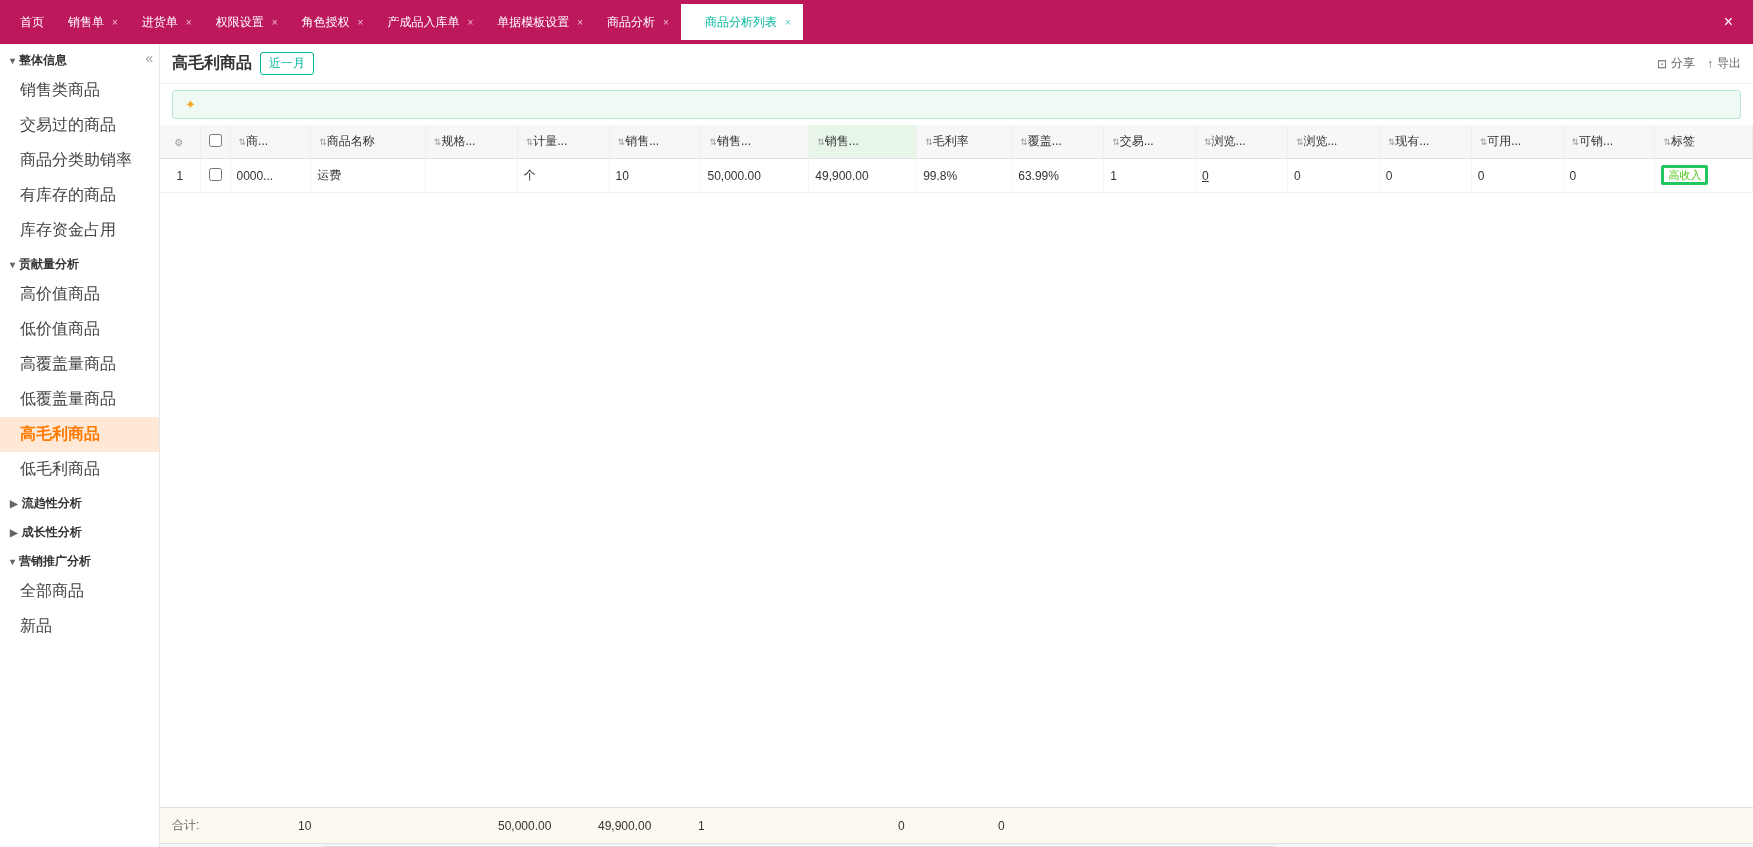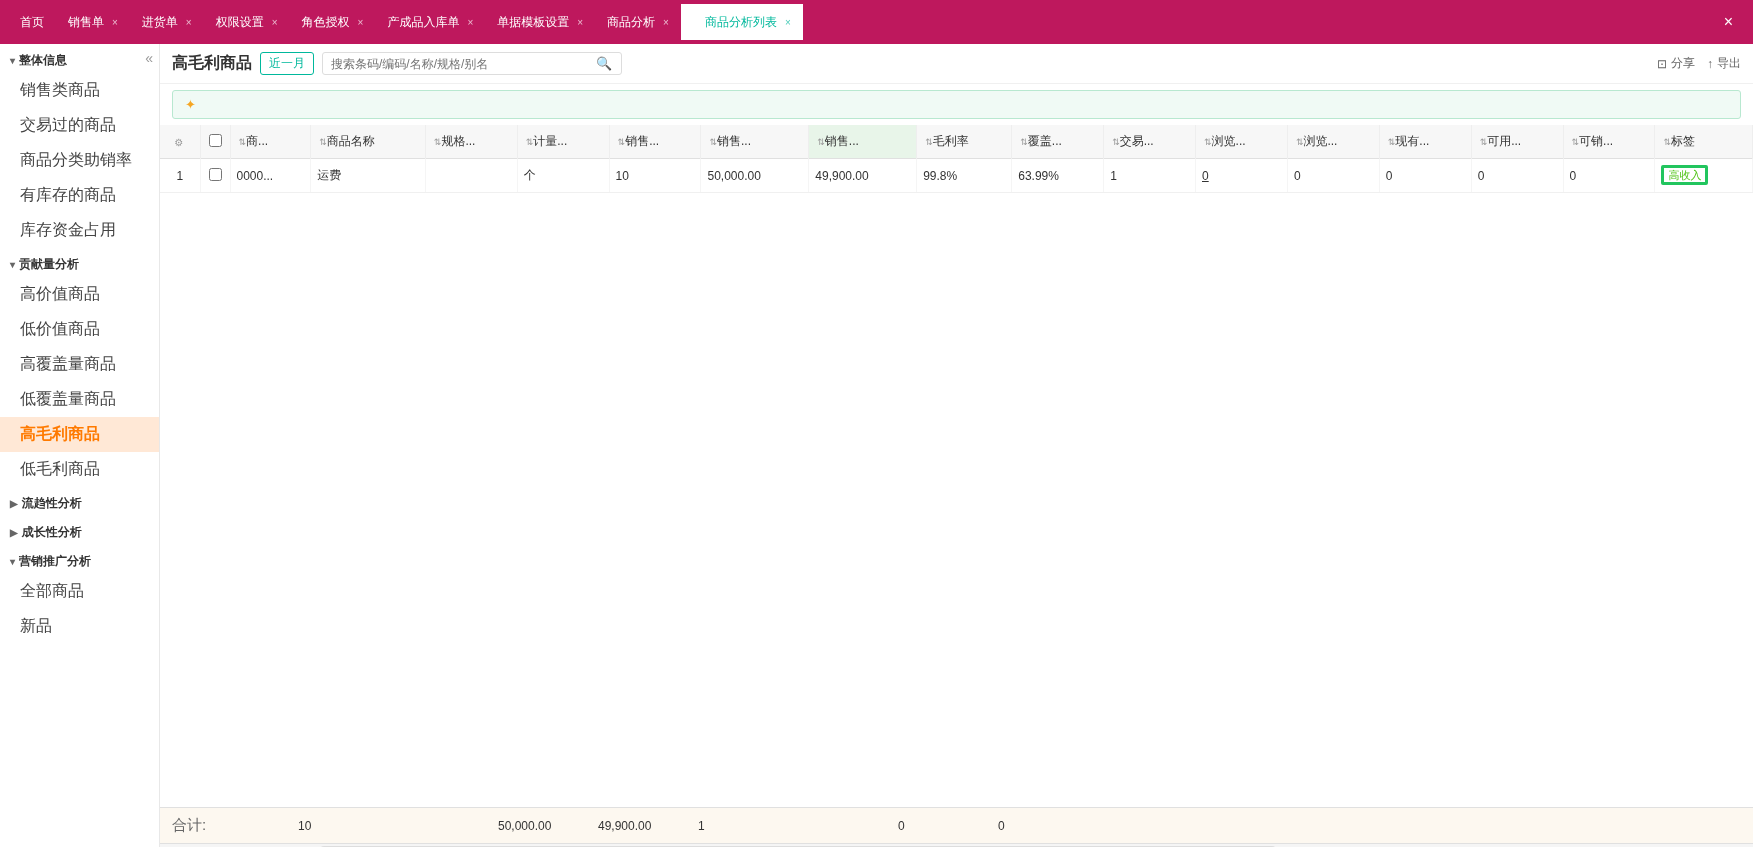--- a/index.html
+++ b/index.html
@@ -213,21 +213,21 @@
     .footer-total {
       display: flex;
       align-items: center;
       border-top: 1px solid #e0e0e0;
       background: #fdf8f0;
       padding: 8px 12px;
       min-height: 36px;
     }
     .footer-total .total-label {
       color: #666;
-      font-size: 15px;
+      font-size: 12px;
       min-width: 120px;
     }
     .footer-cells {
       display: flex;
       flex: 1;
       gap: 0;
     }
     .footer-cell {
       padding: 0 6px;
       font-size: 12px;
@@ -335,24 +335,20 @@
     </div>
     <div class="sidebar-item">全部商品</div>
     <div class="sidebar-item">新品</div>
   </div>
 
   <div class="content-area">
 
     <div class="content-header">
       <span class="content-title">高毛利商品</span>
       <button class="time-filter-btn">近一月</button>
-      <div class="search-box">
-        <input type="text" placeholder="搜索条码/编码/名称/规格/别名" style="">
-        <span class="search-icon">🔍</span>
-      </div>
       <div class="header-actions">
         <div class="action-btn">
           <span>⊡</span>
           <span>分享</span>
         </div>
         <div class="action-btn">
           <span>↑</span>
           <span>导出</span>
         </div>
       </div>

